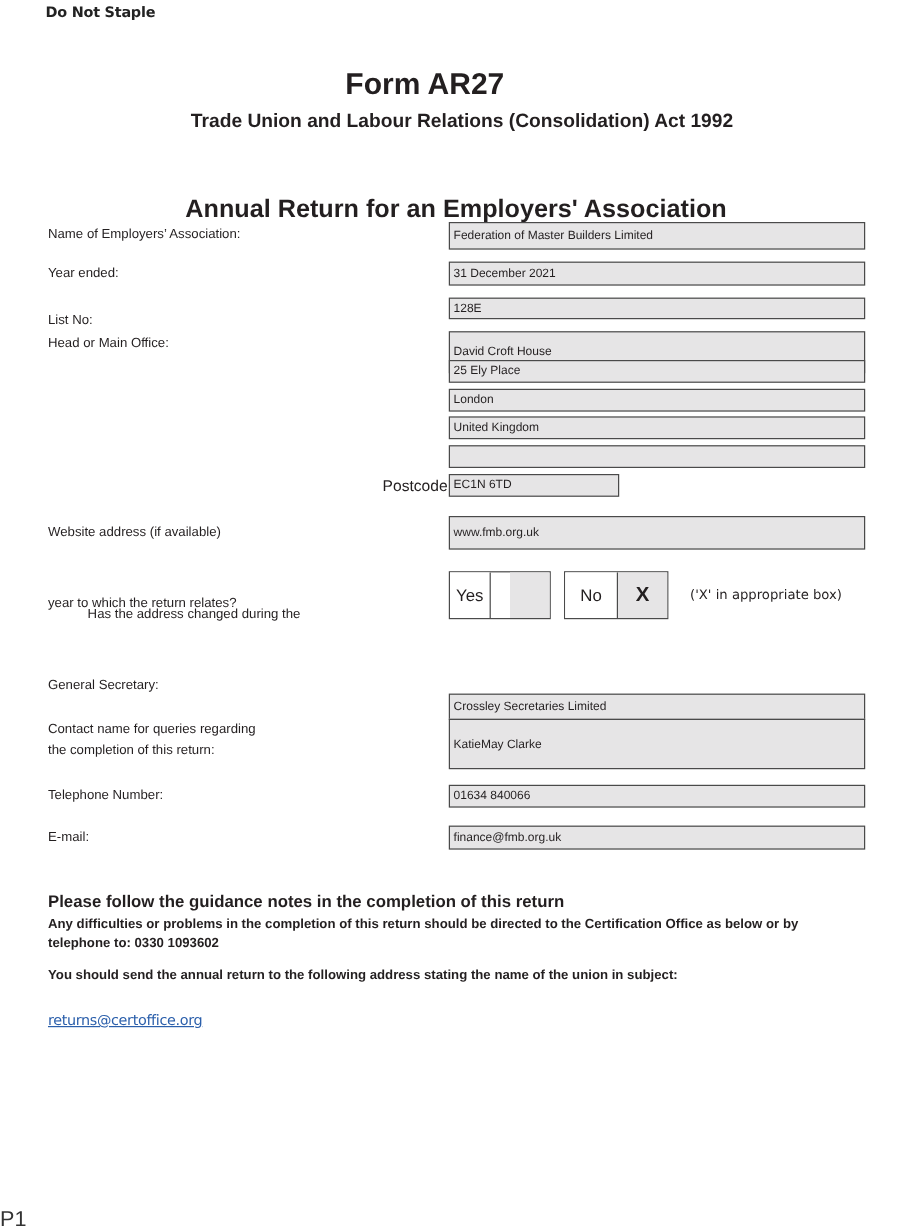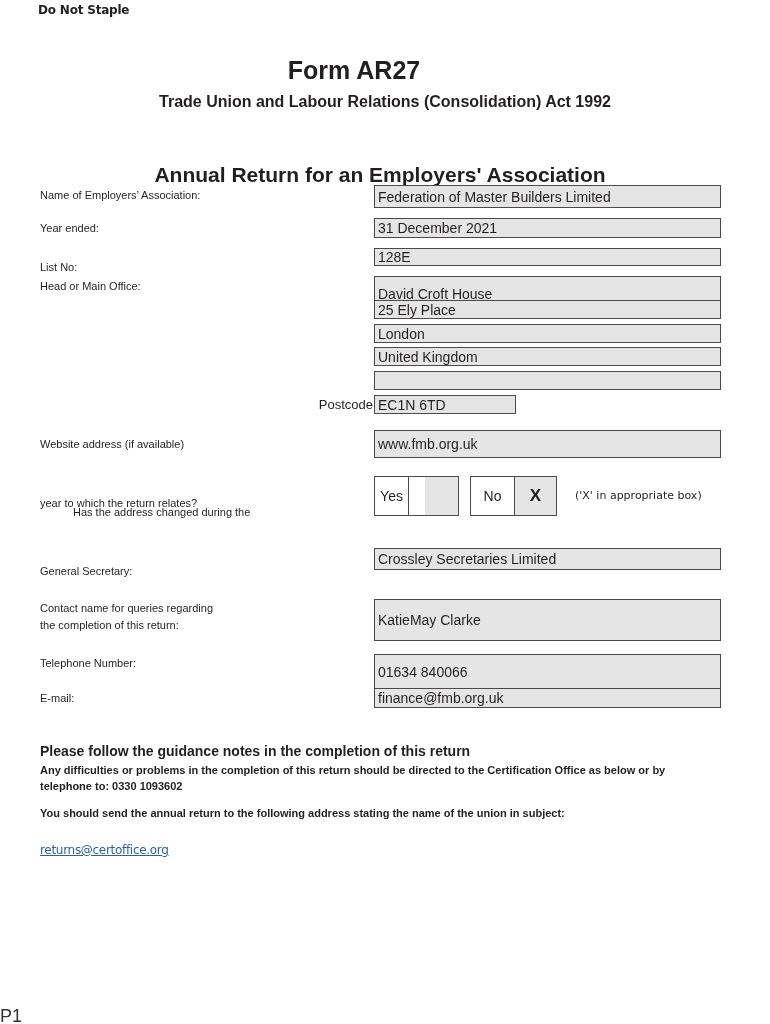--- a/index.html
+++ b/index.html
@@ -50,21 +50,21 @@
       line-height: 17px;
     }
 
     .field {
       position: absolute;
       left: 374px;
       width: 347px;
       background: #e6e5e6;
       border: 1.5px solid #4a4a4a;
       border-left-width: 1.5px;
-      font-size: 14px;
+      font-size: 10px;
       color: #231f20;
       padding-left: 3px;
       display: flex;
       align-items: center;
       white-space: nowrap;
       overflow: hidden;
     }
 
     .postcode-label {
       left: 300px; top: 397px;
@@ -180,28 +180,28 @@
   <div class="yn-label">Yes</div>
   <div class="yn-mark"></div>
 </div>
 <div class="yn-box" style="left:470px;width:87px;">
   <div class="yn-label" style="width:44px;">No</div>
   <div class="yn-mark">X</div>
 </div>
 <div class="abs yn-hint">('X' in appropriate box)</div>
 
 <div class="abs label" style="top:563px;">General Secretary:</div>
-<div class="field" style="top:548px;height:22px;">Crossley Secretaries Limited</div>
+<div class="field" style="top:578px;height:22px;">Crossley Secretaries Limited</div>
 
 <div class="abs label" style="top:600px;">Contact name for queries regarding</div>
 <div class="abs label" style="top:617px;">the completion of this return:</div>
 <div class="field" style="top:599px;height:42px;">KatieMay Clarke</div>
 
 <div class="abs label" style="top:655px;">Telephone Number:</div>
-<div class="field" style="top:654px;height:35px;">01634 840066</div>
+<div class="field" style="top:654px;height:19px;">01634 840066</div>
 
 <div class="abs label" style="top:690px;">E-mail:</div>
 <div class="field" style="top:688px;height:20px;">finance@fmb.org.uk</div>
 
 <div class="abs guidance-head">Please follow the guidance notes in the completion of this return</div>
 <div class="abs guidance-body">Any difficulties or problems in the completion of this return should be directed to the Certification Office as below or by telephone to: 0330 1093602</div>
 <div class="abs send-text">You should send the annual return to the following address stating the name of the union in subject:</div>
 <a class="abs email-link">returns@certoffice.org</a>
 
 <div class="abs page-num">P1</div>

